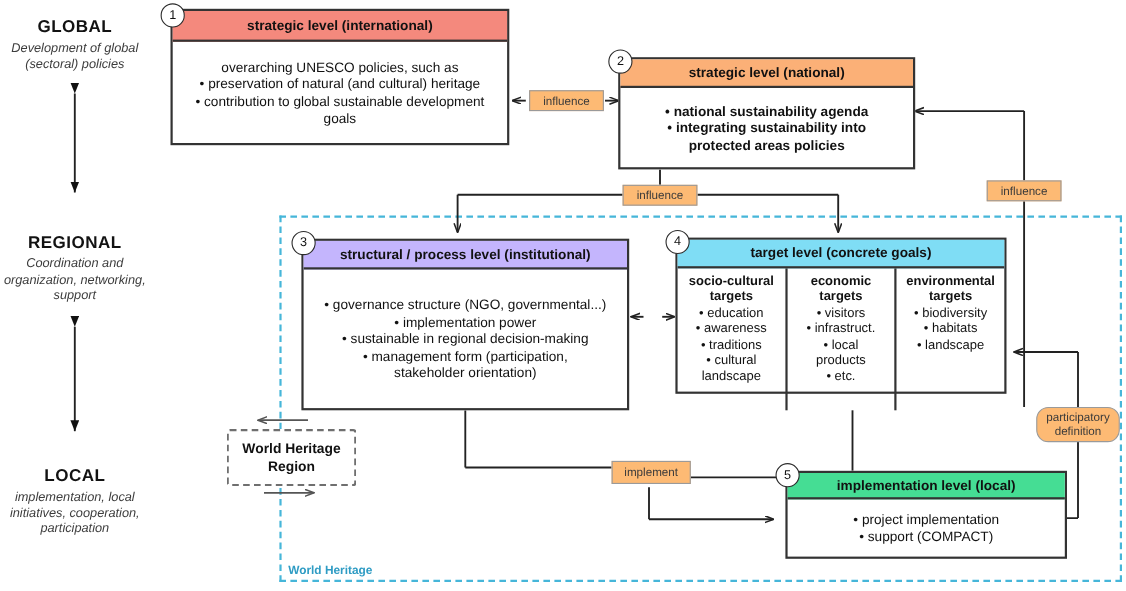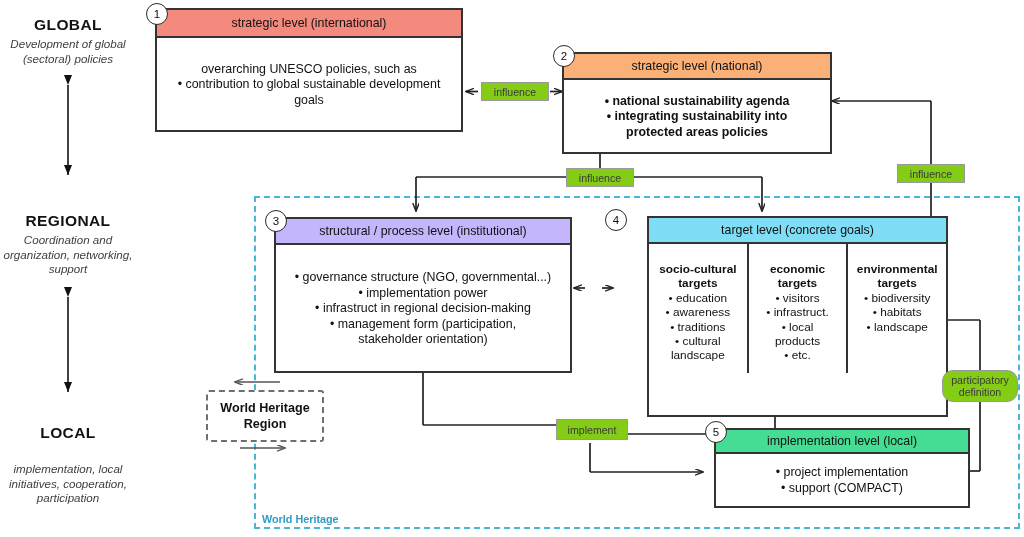--- a/index.html
+++ b/index.html
@@ -8,46 +8,46 @@
 
   
   .abs{position:absolute;box-sizing:border-box;}
 
   
   .lvl-title{font-weight:bold;font-size:15.5px;letter-spacing:.4px;text-align:center;color:#121212;}
   .lvl-sub{font-style:italic;font-size:11.6px;line-height:14.5px;text-align:center;color:#3d3d3d;}
 
   
   .nbox{border:2px solid #333;background:#fff;}
-  .nbox .hdr{font-weight:normal;font-size:12.4px;text-align:center;color:#111;
+  .nbox .hdr{font-weight:bold;font-size:12.4px;text-align:center;color:#111;
              border-bottom:2px solid #333;line-height:1;display:flex;align-items:center;justify-content:center;}
   .nbox .body{font-size:12.4px;line-height:15.6px;text-align:center;color:#111;
               display:flex;flex-direction:column;align-items:center;justify-content:center;}
   .nbox .body .ln{display:block;white-space:nowrap;}
 
   
   .numcircle{width:22px;height:22px;border:1.6px solid #2b2b2b;border-radius:50%;
              background:#fff;font-size:11.5px;font-weight:normal;color:#111;
              display:flex;align-items:center;justify-content:center;z-index:9;}
 
   
-  .chip{border:1.3px solid #9a9a9a;background:#84cc16;font-size:10.6px;color:#3a3a3a;
+  .chip{border:1.3px solid #9a9a9a;background:#fdba74;font-size:10.6px;color:#3a3a3a;
         display:flex;align-items:center;justify-content:center;text-align:center;line-height:12px;z-index:8;}
 
   
   .dash-blue{border:2px dashed #46b6d9;background:transparent;}
   .dash-grey{border:2px dashed #6f6f6f;background:#fff;border-radius:3px;
              display:flex;align-items:center;justify-content:center;text-align:center;
              font-weight:bold;font-size:12.6px;line-height:16px;color:#111;}
   .wh-label{font-size:10.8px;font-weight:bold;color:#2f9cc4;}
 
   
   .tcols{display:flex;height:100%;}
   .tcol{flex:1;border-right:2px solid #333;font-size:11.8px;line-height:14.4px;text-align:left;
-        display:flex;flex-direction:column;align-items:center;justify-content:flex-start;padding-top:18px;color:#111;}
+        display:flex;flex-direction:column;align-items:center;justify-content:flex-start;padding-top:4px;color:#111;}
   .tcol:last-child{border-right:none;}
   .tcol .th{font-weight:bold;line-height:14.4px;}
   .tcol .ti{display:block;white-space:nowrap;}
 
   svg.wires{position:absolute;left:0;top:0;width:1024px;height:537px;pointer-events:none;z-index:2;}
 </style>
 </head>
 <body>
 
 <div id="stage">
@@ -121,29 +121,30 @@
 
   <div class="abs" style="left:0px;top:212px;width:136px;">
     <div class="lvl-title">REGIONAL</div>
     <div class="lvl-sub" style="white-space:pre-line;margin-top:3px;">Coordination and
 organization, networking,
 support</div>
   </div>
 
   <div class="abs" style="left:0px;top:424px;width:136px;">
     <div class="lvl-title">LOCAL</div>
-    <div class="lvl-sub" style="white-space:pre-line;margin-top:20px;">implementation, local
+    <div class="lvl-sub" style="white-space:pre-line;margin-top:3px;">implementation, local
 initiatives, cooperation,
 participation</div>
   </div>
 
   <div class="abs nbox" style="left:155px;top:8px;width:308px;height:124px;z-index:4;">
     <div class="hdr" style="height:26px;background:#F4897D;">strategic level (international)</div>
     <div class="body" style="height:94px;">
       <span class="ln">overarching UNESCO policies, such as</span>
+      <span class="ln">• preservation of natural (and cultural) heritage</span>
       <span class="ln">• contribution to global sustainable development</span>
       <span class="ln">goals</span>
     </div>
   </div>
   <div class="abs numcircle" style="left:146px;top:3px;">1</div>
 
   <div class="abs nbox" style="left:562px;top:52px;width:270px;height:102px;z-index:4;">
     <div class="hdr" style="height:24px;background:#FBB077;">strategic level (national)</div>
     <div class="body" style="height:74px;font-weight:bold;">
       <span class="ln">• national sustainability agenda</span>
@@ -151,28 +152,28 @@
       <span class="ln">protected areas policies</span>
     </div>
   </div>
   <div class="abs numcircle" style="left:553px;top:45px;">2</div>
 
   <div class="abs nbox" style="left:274px;top:217px;width:298px;height:156px;z-index:4;">
     <div class="hdr" style="height:24px;background:#c4b5fd;">structural / process level (institutional)</div>
     <div class="body" style="height:128px;">
       <span class="ln">• governance structure (NGO, governmental...)</span>
       <span class="ln">• implementation power</span>
-      <span class="ln">• infrastruct in regional decision-making</span>
+      <span class="ln">• sustainable in regional decision-making</span>
       <span class="ln">• management form (participation,</span>
       <span class="ln">stakeholder orientation)</span>
     </div>
   </div>
   <div class="abs numcircle" style="left:265px;top:210px;">3</div>
 
-  <div class="abs nbox" style="left:614px;top:216px;width:301px;height:201px;z-index:4;margin-left:33px;">
+  <div class="abs nbox" style="left:614px;top:216px;width:301px;height:142px;z-index:4;">
     <div class="hdr" style="height:24px;background:#7FDDF5;">target level (concrete goals)</div>
     <div style="height:129px;">
       <div class="tcols">
         <div class="tcol">
           <span class="th">socio-cultural</span>
           <span class="th">targets</span>
           <span class="ti">• education</span>
           <span class="ti">• awareness</span>
           <span class="ti">• traditions</span>
           <span class="ti">• cultural</span>

